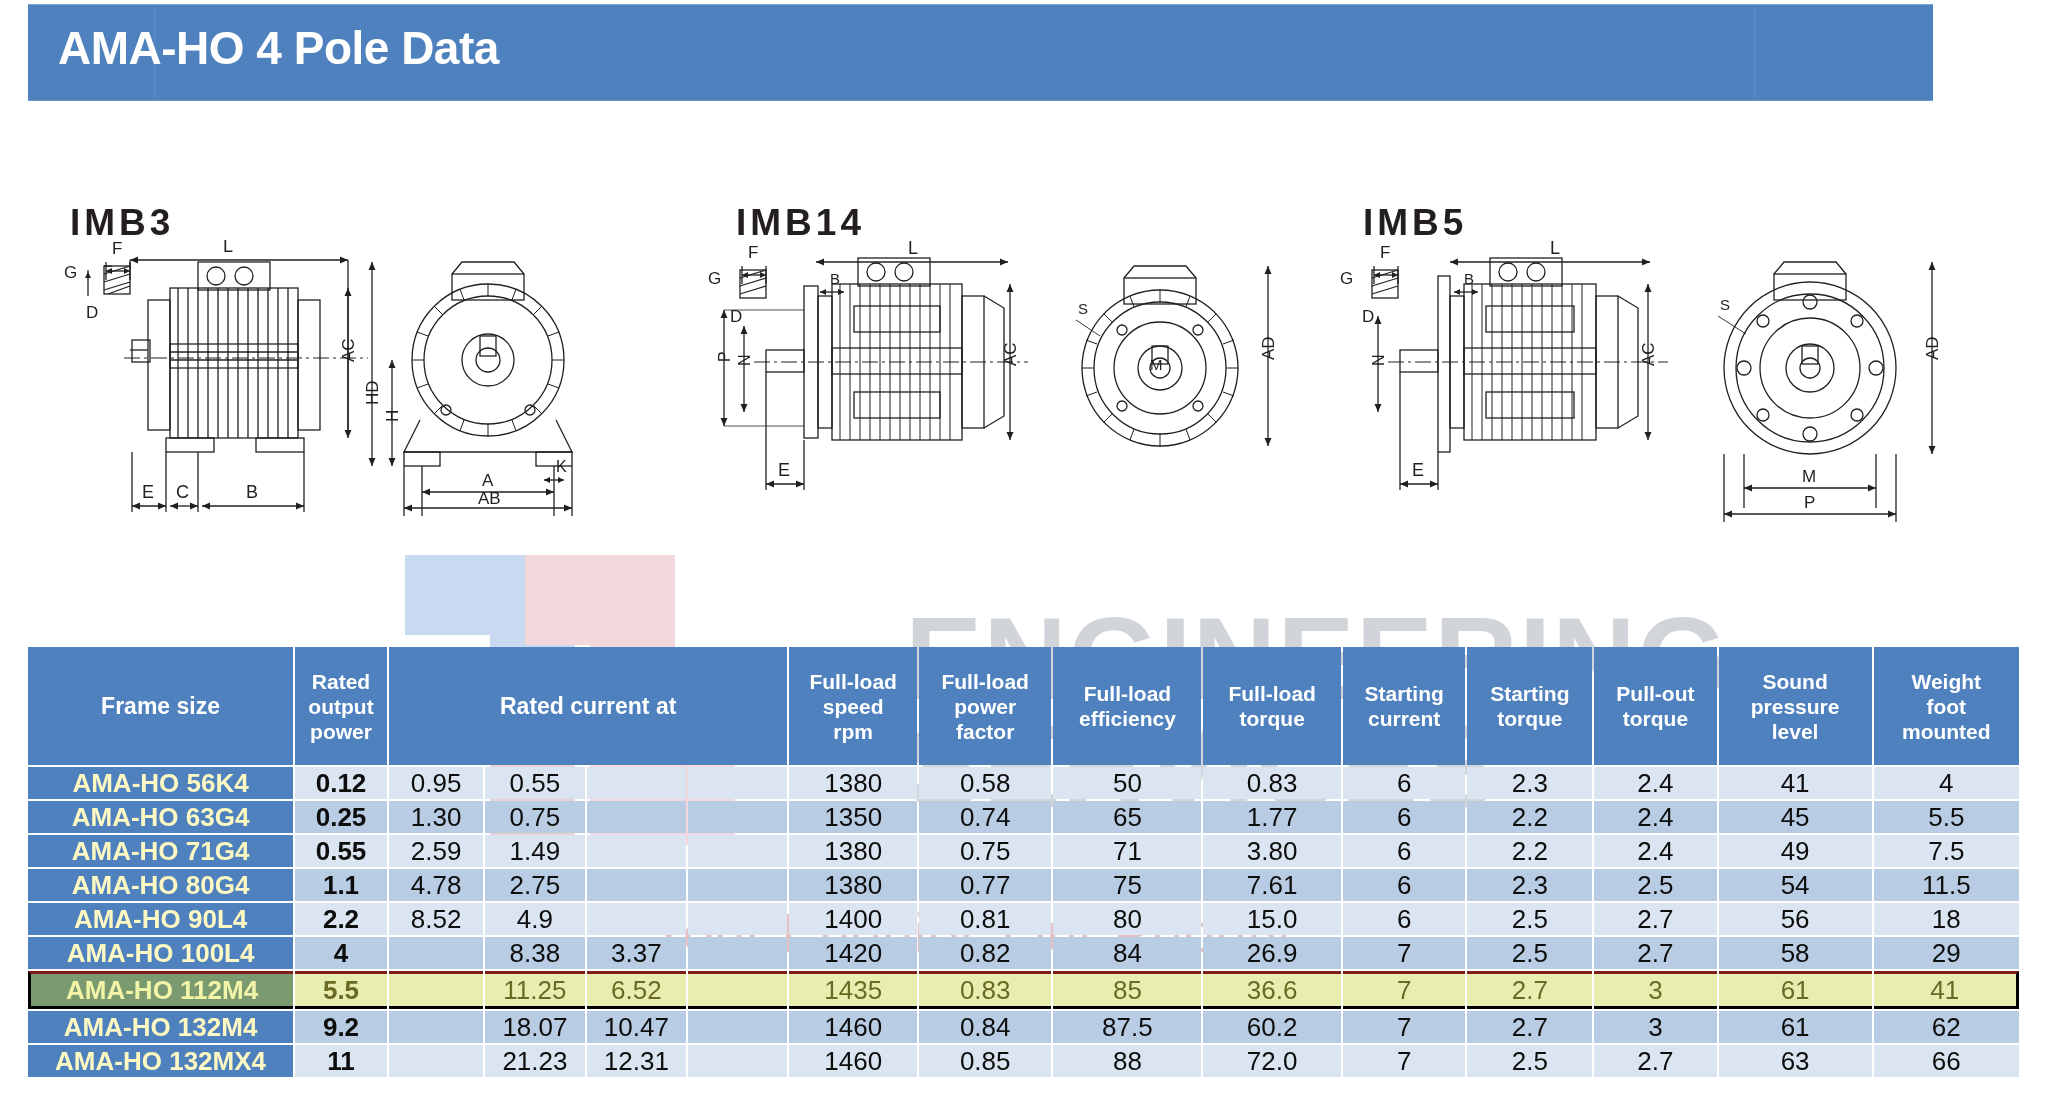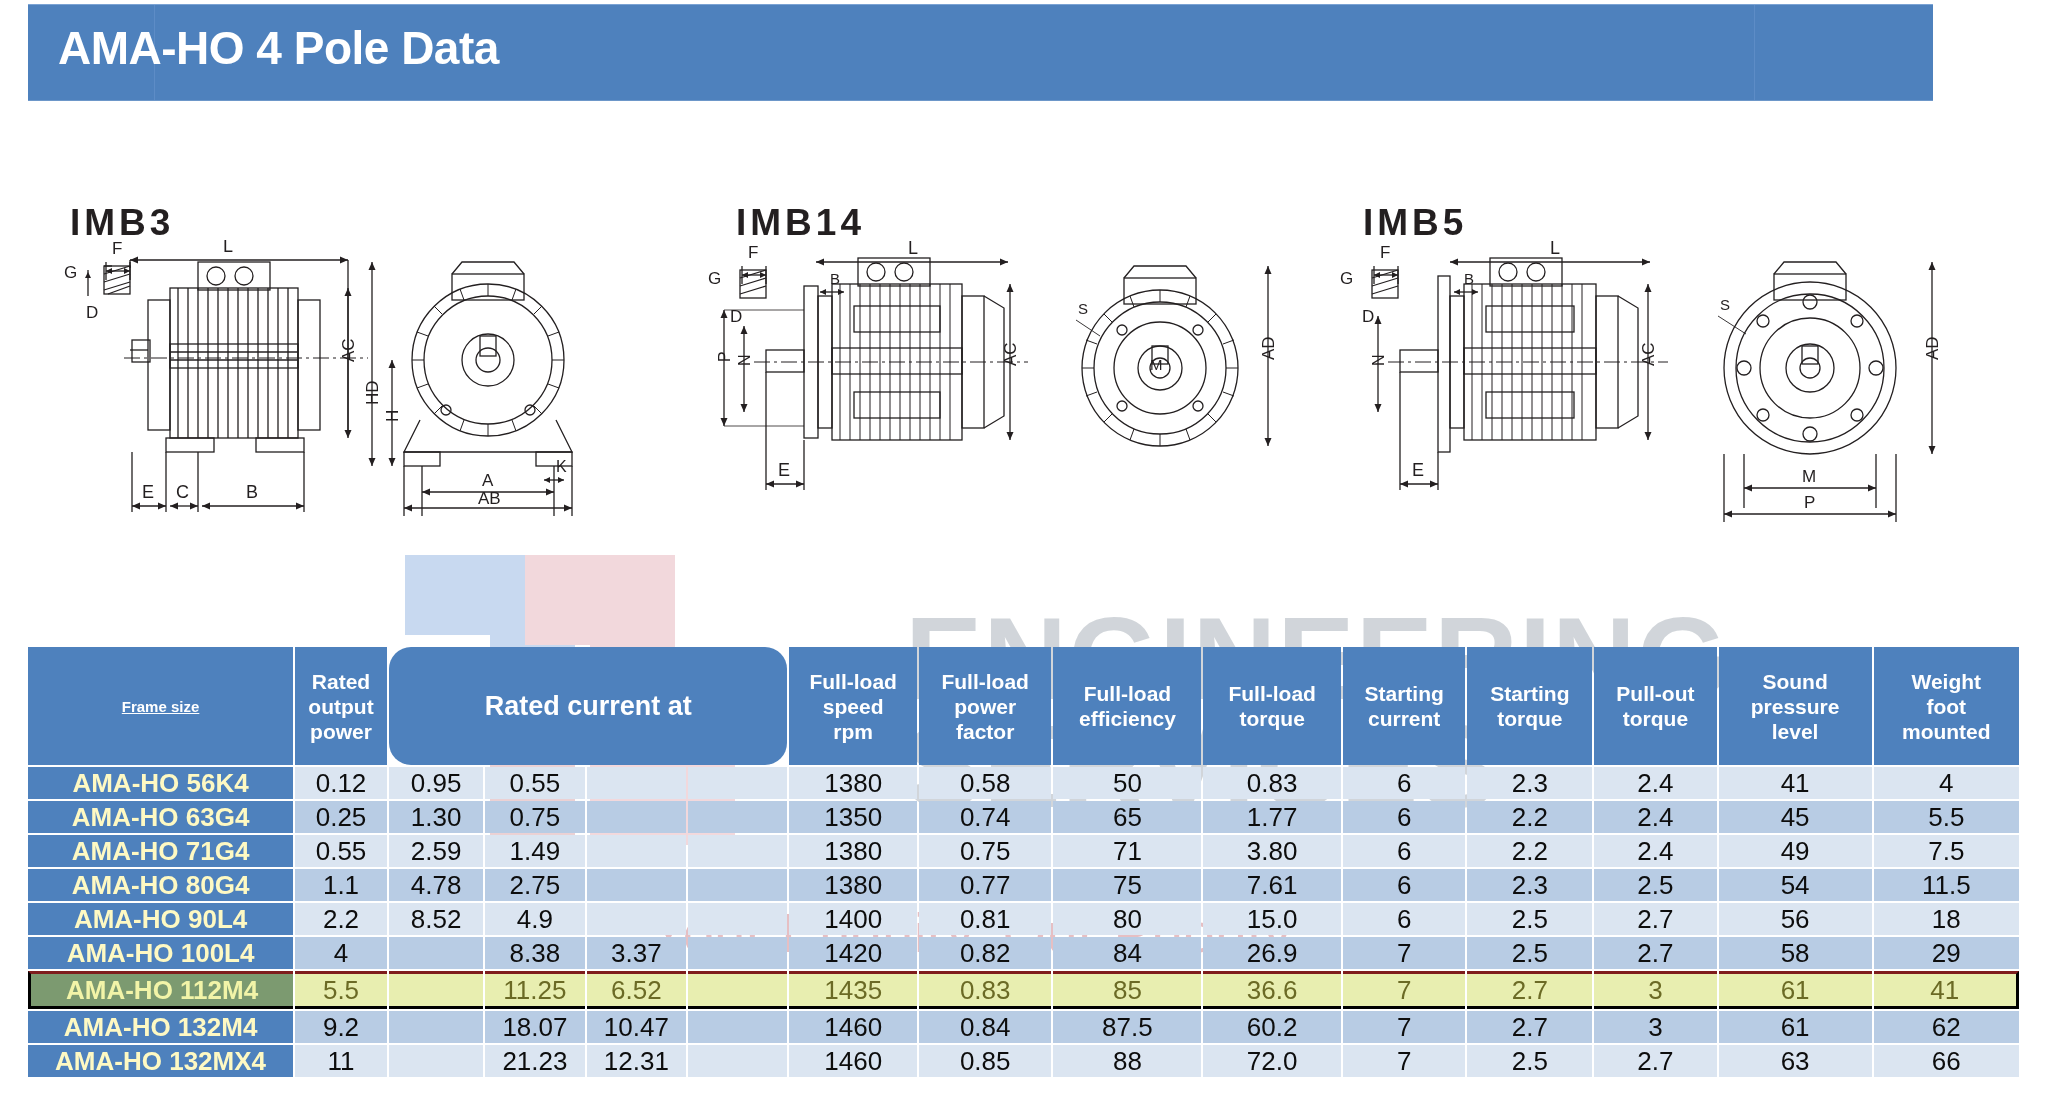--- a/index.html
+++ b/index.html
@@ -77,34 +77,34 @@
     table-layout:fixed;
   }
   #datatable td, #datatable th{
     padding:0; margin:0; text-align:center; vertical-align:middle;
   }
   thead th{
     background:#4e81bd; color:#ffffff;
     font-size:21px; font-weight:bold; line-height:25px;
     height:118px;
   }
-  th.framehead{ font-size:15px;text-decoration:underline; }
-  th.spanhead{ font-size:27px;border-radius:22px; }
+  th.framehead{ font-size:23px; }
+  th.spanhead{ font-size:23px; }
   tbody td{
     height:32px; font-size:26px; color:#0d0d0d;
     font-weight:normal; line-height:32px;
   }
   td.frame{
     background:#4e81bd; color:#fef9c3; font-weight:bold;
     font-size:26px; text-align:left; padding-left:14px;
   }
   tr.band-a td{ background:#dbe5f1; }
   tr.band-b td{ background:#b8cce4; }
   tr.band-a td.frame, tr.band-b td.frame{ background:#4e81bd; }
-  td.bold{ font-weight:normal; }
+  td.bold{ font-weight:bold; }
 
   
   tr.highlight td{
     background:#e8eeb0 !important;
     color:#6b6a25;
     border-top:3px solid #7f1d1d;
     border-bottom:3px solid #000000;
   }
   tr.highlight td.frame{
     background:#7c9a70 !important;

